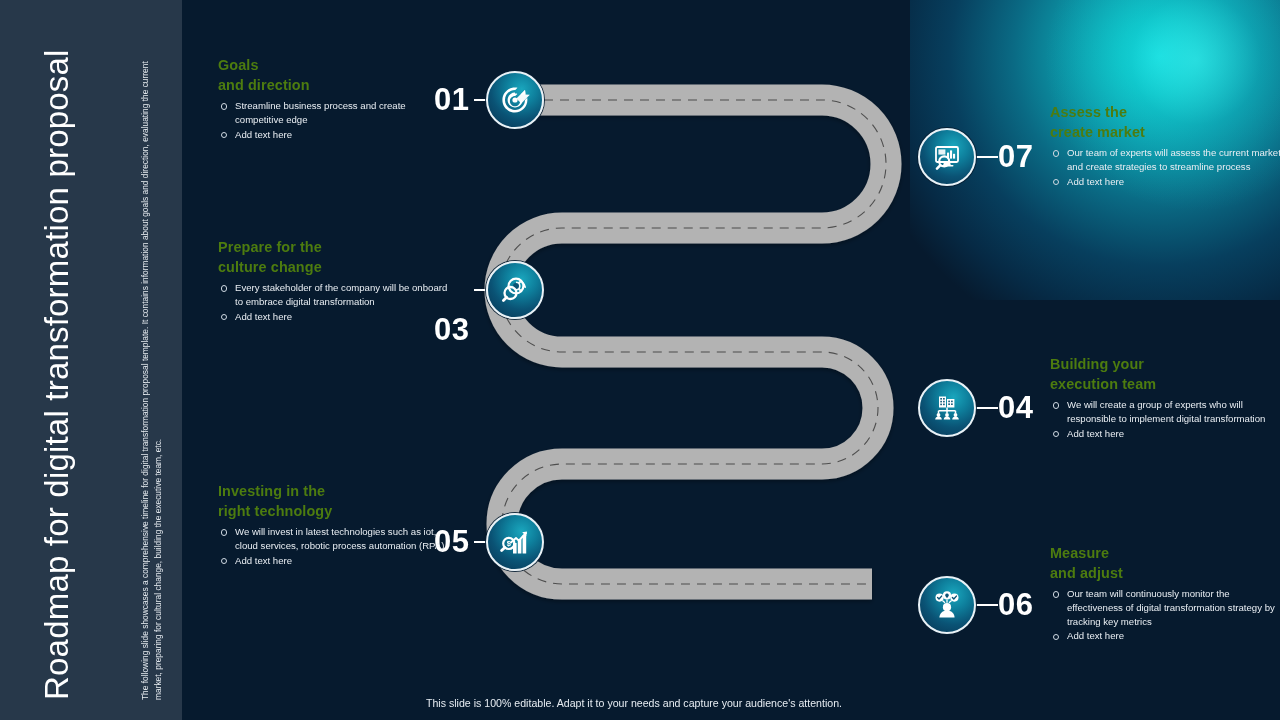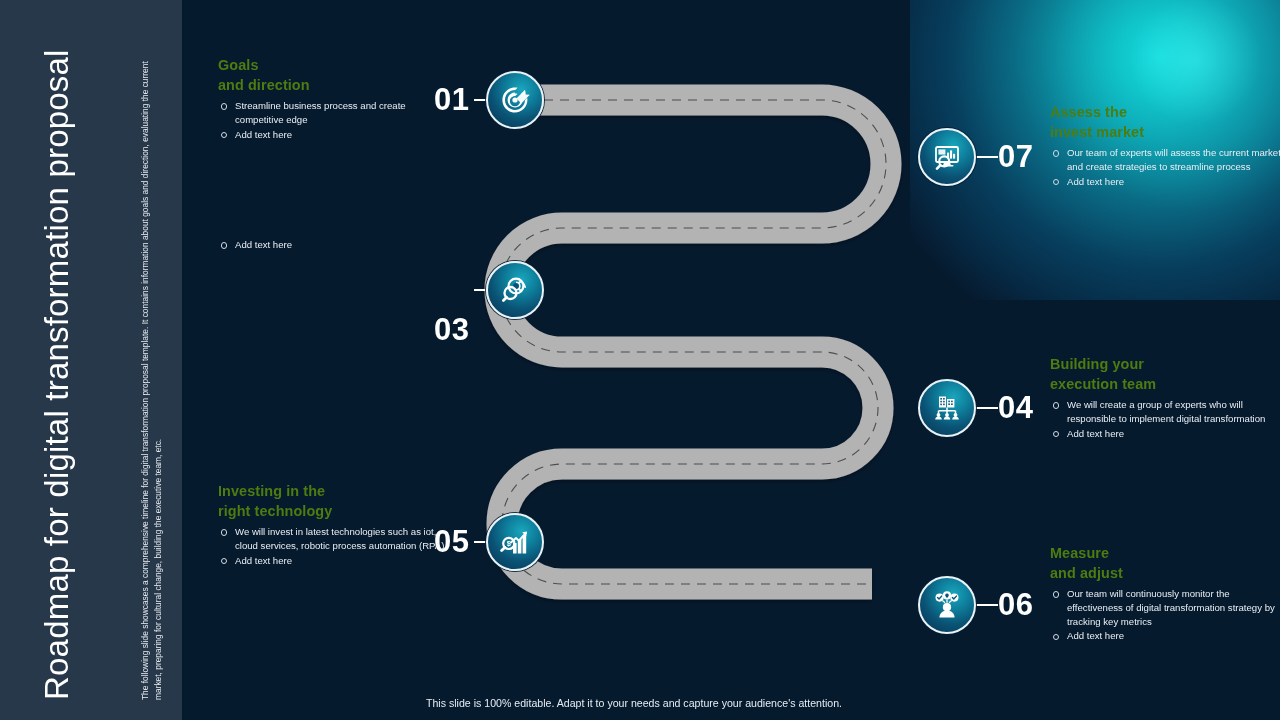--- a/index.html
+++ b/index.html
@@ -301,30 +301,35 @@
       </h3>
       <ul>
         <li>Streamline business process and create competitive edge</li>
         <li>Add text here</li>
       </ul>
     </div>
 
     <div class="block" style="left:868px; top:103px;">
       <h3>
         <span>Assess the</span><br>
-        <span>invest market</span>
+        <span>create market</span>
       </h3>
       <ul>
         <li>Our team of experts will assess the current market and create strategies to streamline process</li>
         <li>Add text here</li>
       </ul>
     </div>
 
     <div class="block" style="left:36px; top:238px;">
-      <ul>
+      <h3>
+        <span>Prepare for the</span><br>
+        <span>culture change</span>
+      </h3>
+      <ul>
+        <li>Every  stakeholder of the company will be onboard to embrace digital transformation</li>
         <li>Add text here</li>
       </ul>
     </div>
 
     <div class="block" style="left:868px; top:355px;">
       <h3>
         <span>Building your</span><br>
         <span>execution team</span>
       </h3>
       <ul>

